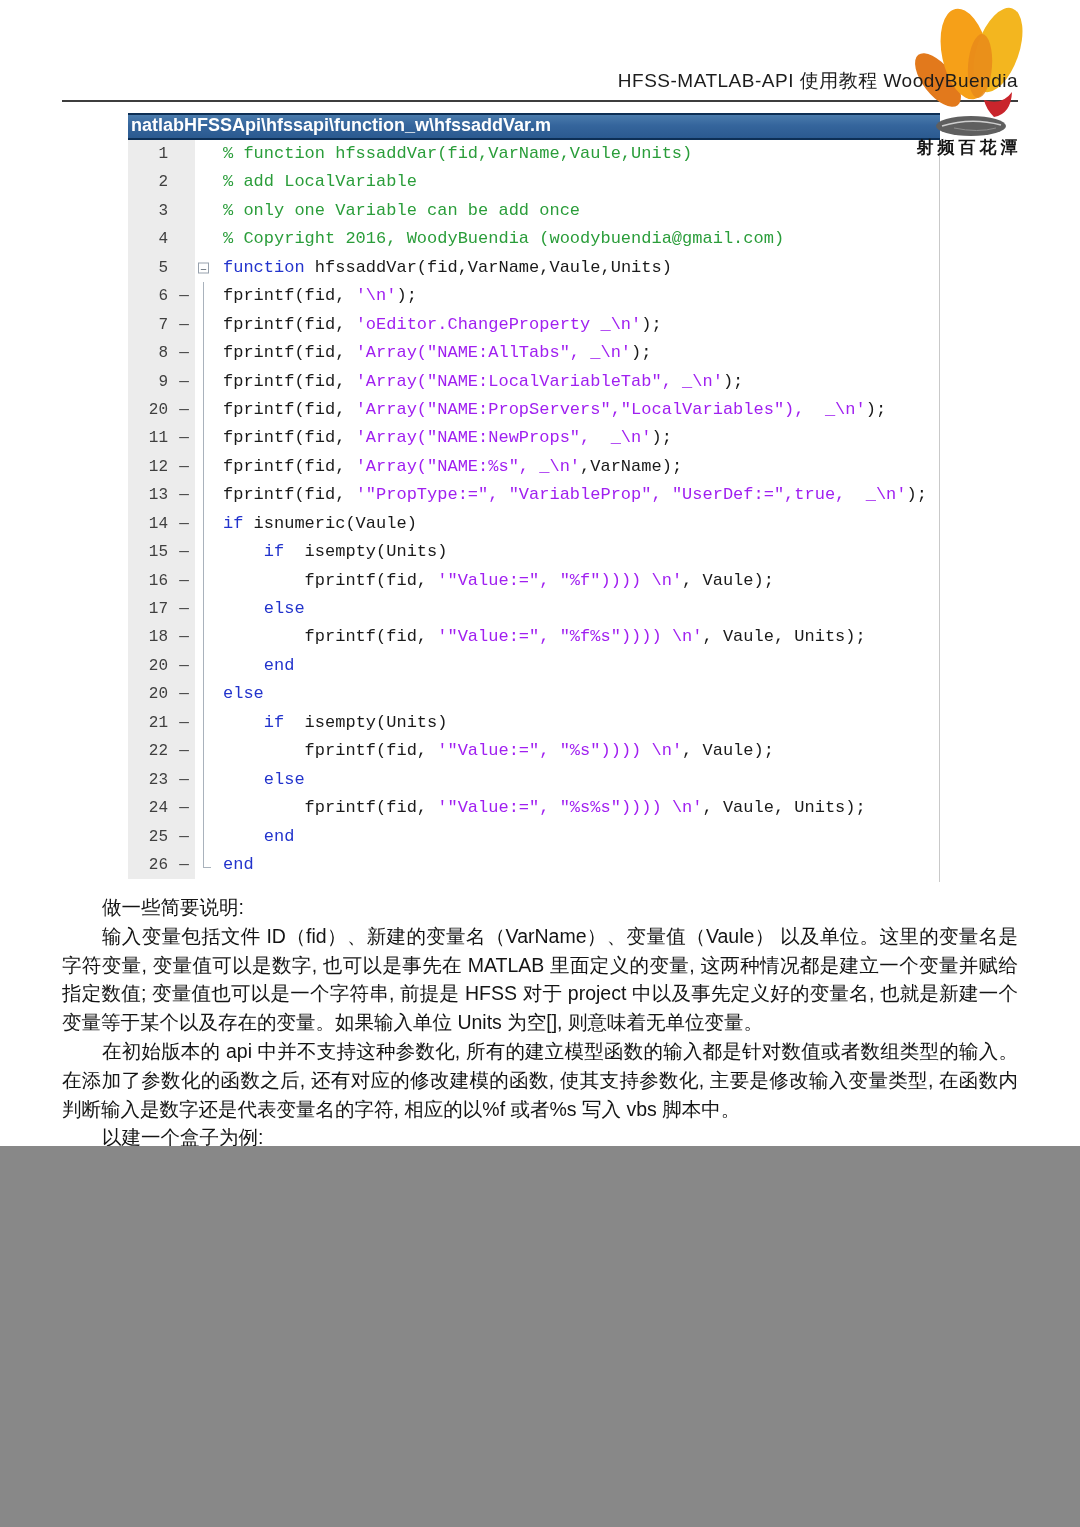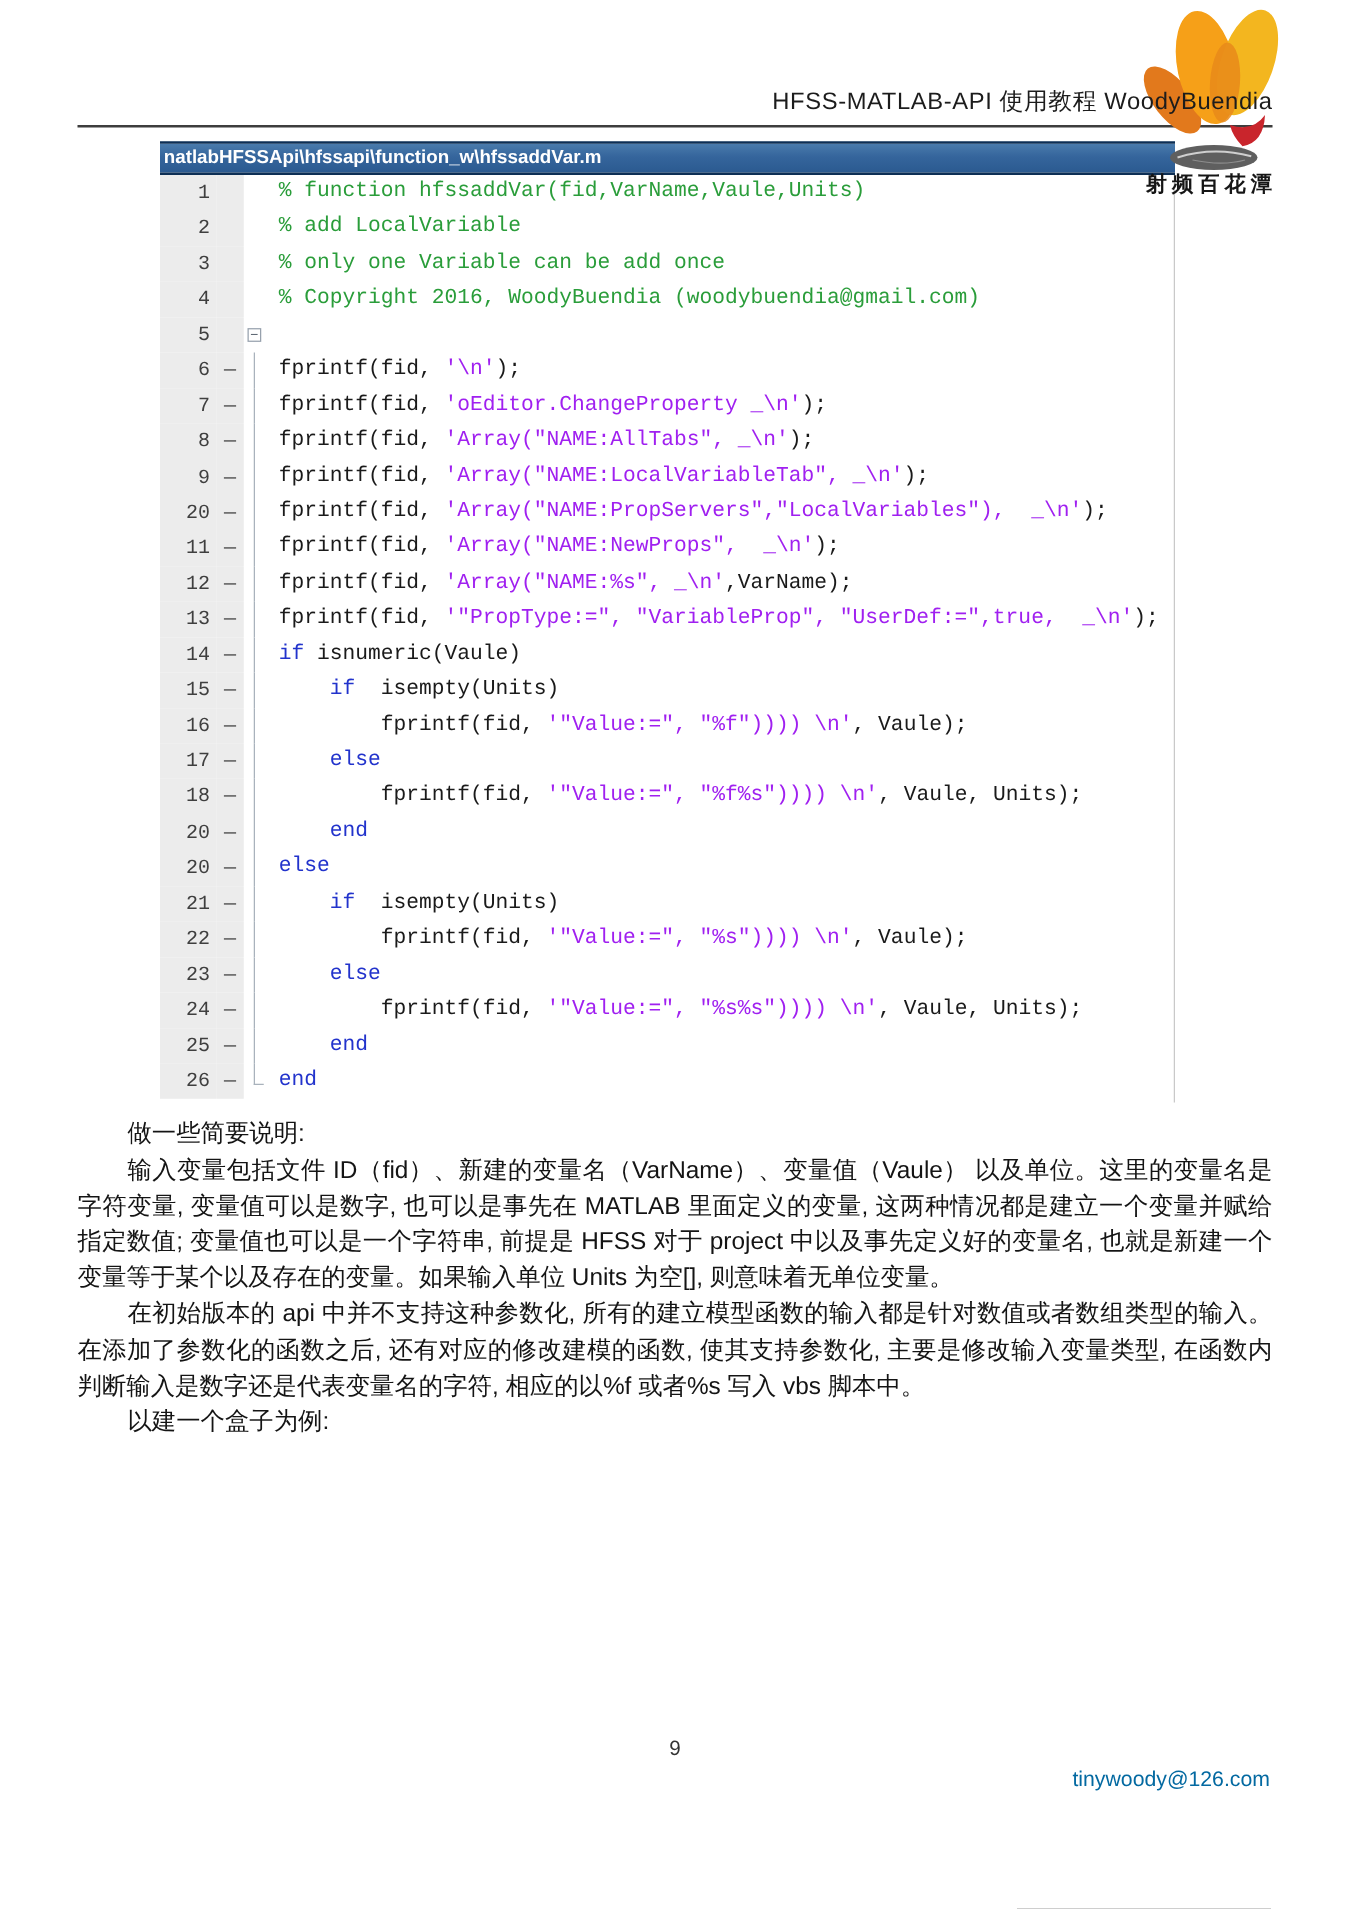--- a/index.html
+++ b/index.html
@@ -1,33 +1,33 @@
 <!DOCTYPE html>
 <html style="--c-comment: #2a9d3a; --c-keyword: #2233cc; --c-string: #a020f0; --c-plain: #1a1a1a;"><head>
 <meta charset="utf-8">
 <style>
   html,body{margin:0;padding:0;background:#888;}
-  .page{position:relative;width:1080px;height:1527px;margin:0 auto;background:#ffffff;
+  .page{position:relative;width:1080px;height:1146px;margin:0 auto;background:#ffffff;
         font-family:"Liberation Sans",sans-serif;overflow:hidden;}
 
   
   .header-title{position:absolute;top:68px;right:62px;font-size:19px;color:#1c1c1c;
                 letter-spacing:.5px;z-index:3;}
   .header-rule{position:absolute;top:100px;left:62px;width:956px;height:2px;background:#3d3d3d;z-index:1;}
 
   
   .logo{position:absolute;left:898px;top:4px;width:142px;height:160px;z-index:2;text-align:center;}
   .logo svg{display:block;margin:0 auto;}
   .logo-text{margin-top:-8px;font-size:17px;font-weight:700;letter-spacing:4px;color:#151515;white-space:nowrap;}
 
   
   .editor{position:absolute;left:128px;top:113px;width:812px;z-index:1;}
   .editor-titlebar{height:23px;background:linear-gradient(180deg,#4a7bac 0%,#35659c 45%,#2b5a90 100%);
                    border-top:2px solid #0d2f55;border-bottom:2px solid #0d2f55;
-                   color:#fff;font-size:15px;font-weight:600;line-height:21px;padding-left:3px;
+                   color:#fff;font-size:18px;font-weight:600;line-height:21px;padding-left:3px;
                    white-space:nowrap;overflow:hidden;}
   .editor-body{background:#fff;border-right:1px solid #c9c9c9;padding-bottom:3px;}
   .crow{display:flex;height:28.45px;}
   .ln{flex:0 0 40px;background:#ececec;color:#3f3f3f;text-align:right;padding-right:5px;
       font:16px/28.45px "Liberation Mono",monospace;}
   .dash{flex:0 0 22px;background:#ececec;color:#4a4a4a;text-align:center;
         font:16px/28.45px "Liberation Mono",monospace;}
   .fold{flex:0 0 20px;position:relative;}
   .fbox{position:absolute;left:3px;top:50%;transform:translateY(-50%);width:11px;height:11px;
         border:1px solid #97a1ad;background:#fff;color:#55606c;font-size:11px;line-height:10px;
@@ -103,20 +103,21 @@
             <span class="dash"></span>
             <span class="fold"></span>
             <pre class="codeln"><span class="tok-c">% Copyright 2016, WoodyBuendia (woodybuendia@gmail.com)</span></pre>
           </div>
           <div class="crow">
             <span class="ln">5</span>
             <span class="dash"></span>
             <span class="fold">
               <span class="fbox">−</span>
             </span>
+            <pre class="codeln"><span class="tok-k">function</span><span class="tok-p"> hfssaddVar(fid,VarName,Vaule,Units)</span></pre>
           </div>
           <div class="crow">
             <span class="ln">6</span>
             <span class="dash">—</span>
             <span class="fold">
               <span class="fline"></span>
             </span>
             <pre class="codeln"><span class="tok-p">fprintf(fid, </span><span class="tok-s">'\n'</span><span class="tok-p">);</span></pre>
           </div>
           <div class="crow">

